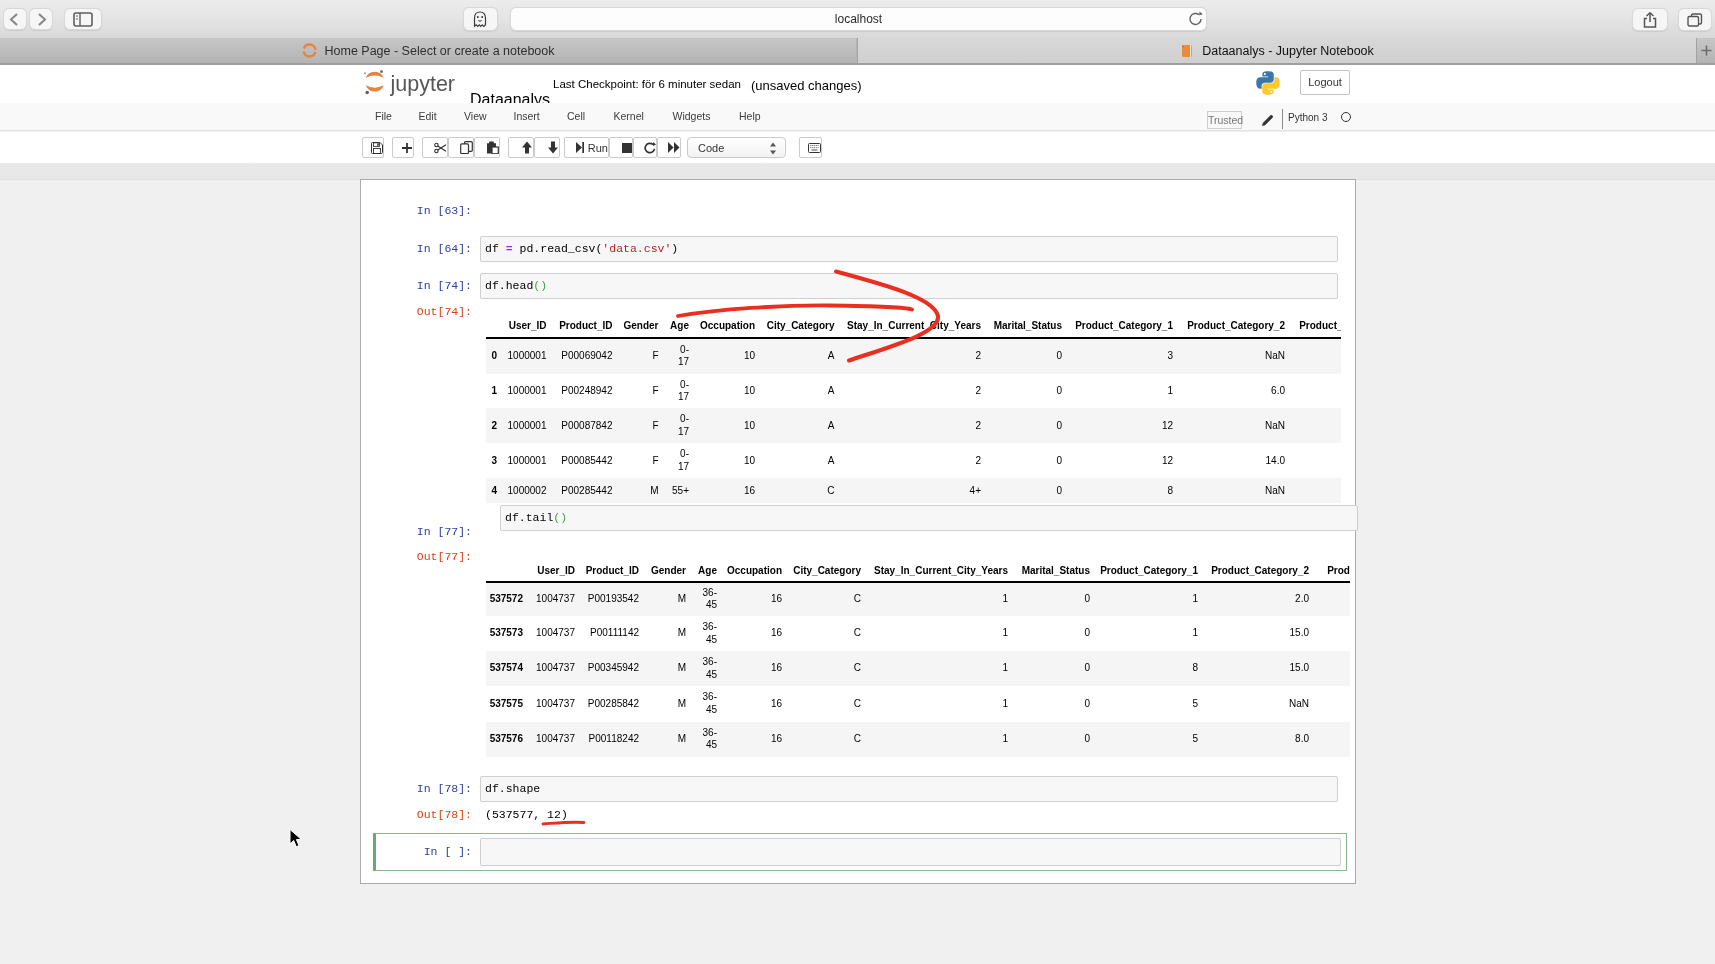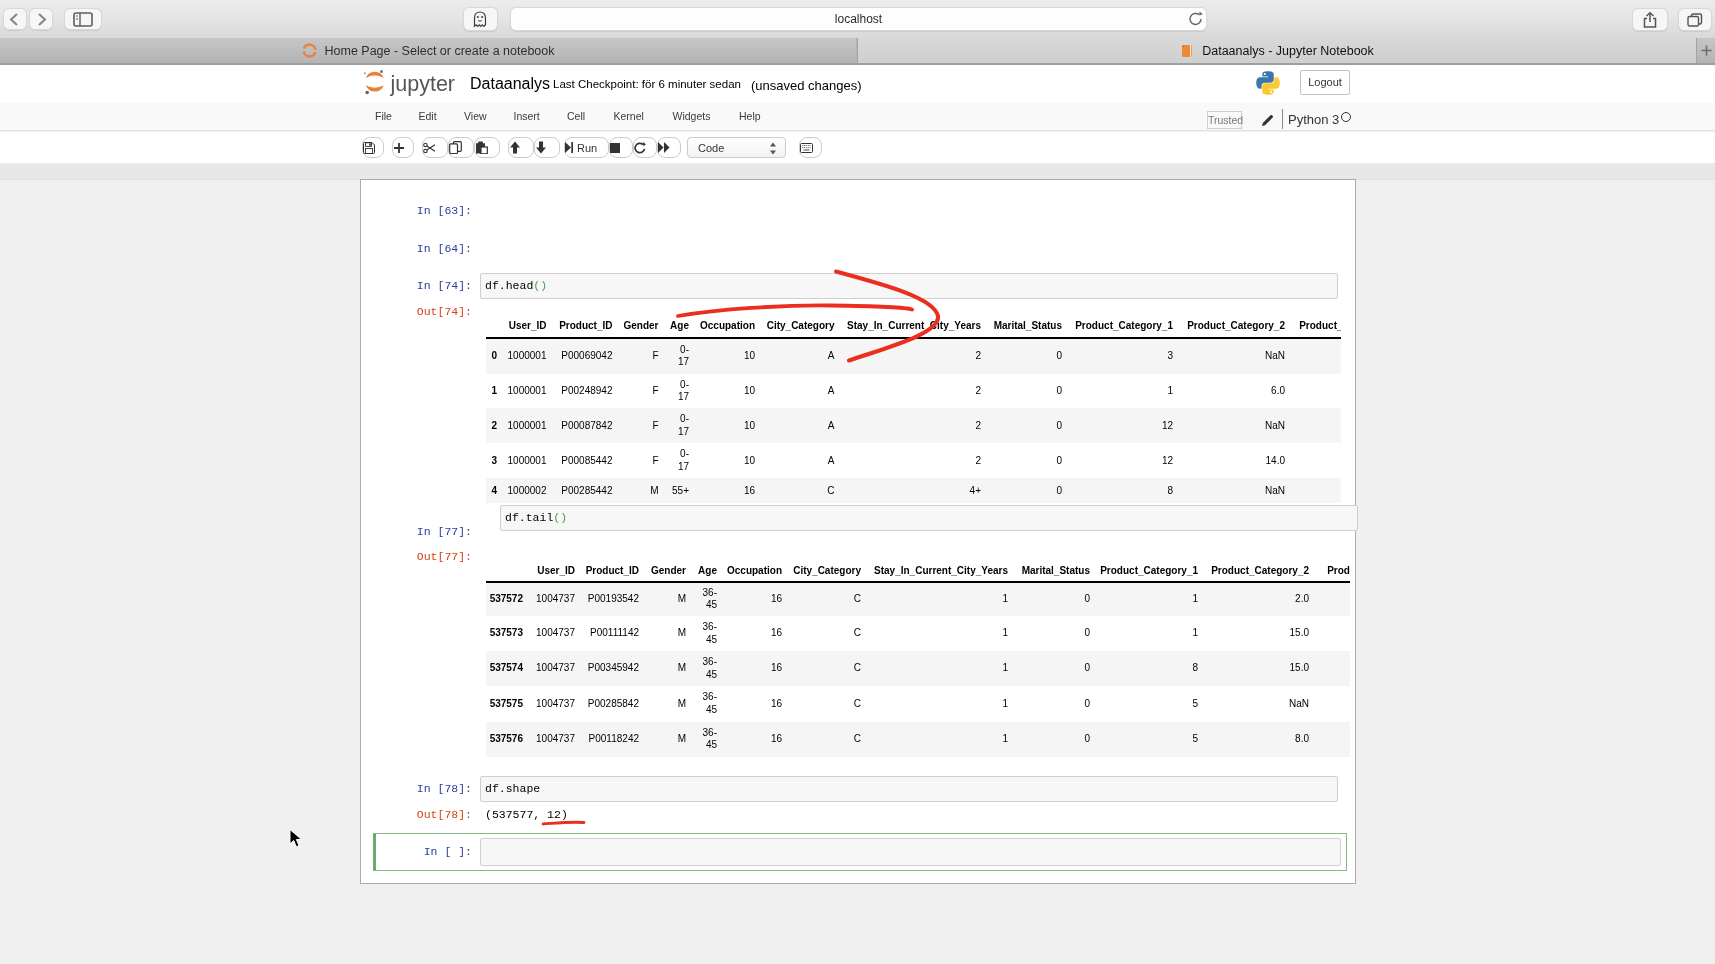--- a/index.html
+++ b/index.html
@@ -24,21 +24,21 @@
   
   #jpage { position:absolute; left:0; top:65px; width:1715px; height:899px; background:#f0f0f0; }
   #jheader { position:absolute; left:0; top:0; width:1715px; height:38px; background:#fff; }
   #jmenubar { position:absolute; left:0; top:38px; width:1715px; height:28px; background:#f9f9f9;
     border-bottom:1px solid #e2e2e2; }
   .mitem { position:absolute; top:7px; font-size:10.5px; color:#3b3b3b; }
   #jtoolbar { position:absolute; left:0; top:67px; width:1715px; height:31px; background:#fff; }
   #shadowband { position:absolute; left:0; top:98px; width:1715px; height:17px;
     background:linear-gradient(#e9e9e9, #e7e7e7); border-bottom:1px solid #e0e0e0; }
   .tbtn { position:absolute; top:5px; height:21px; background:#fff; border:1px solid #cbcbcb;
-    border-radius:8px; display:flex; align-items:center; justify-content:flex-start; color:#333; }
+    border-radius:2px; display:flex; align-items:center; justify-content:flex-end; color:#333; }
 
   
   #container { position:absolute; left:360px; top:114px; width:996px; height:705px;
     background:#fff; border:1px solid #ababab; }
   .prompt { position:absolute; left:0; width:111px; text-align:right;
     font-family:"Liberation Mono", monospace; font-size:11.5px; }
   .inp { color:#2d3f9e; }
   .outp { color:#d84315; }
   .ibox { position:absolute; left:118.5px; width:858.5px; height:26px;
     background:#f7f7f7; border:1px solid #cfcfcf; border-radius:2px;
@@ -130,21 +130,21 @@
   <div id="jheader">
 
     <svg class="abs" style="left:364px; top:0px;" width="95" height="32" viewBox="0 0 95 32">
       <path d="M1.8,13 A9.5,9.5 0 0 1 19.7,13 A18.6,18.6 0 0 0 1.8,13 Z" fill="#e8823e"></path>
       <path d="M1.8,20.3 A18.6,18.6 0 0 0 19.7,20.3 A9.5,9.5 0 0 1 1.8,20.3 Z" fill="#e8823e"></path>
       <circle cx="17.5" cy="6.4" r="1.5" fill="#767677"></circle>
       <circle cx="3.2" cy="27.5" r="1.8" fill="#616262"></circle>
       <circle cx="0.9" cy="8.2" r="1" fill="#989898"></circle>
       <text x="26.5" y="25.5" font-family="Liberation Sans, sans-serif" font-size="21.5" fill="#565656">jupyter</text>
     </svg>
-    <span class="abs" style="left:470px; top:10px; font-size:16px; color:#000;">Dataanalys</span>
+    <span class="abs" style="left:470px; top:26px; font-size:16px; color:#000;">Dataanalys</span>
     <span class="abs" style="left:553px; top:12.5px; font-size:11.5px; color:#000;">Last Checkpoint: för 6 minuter sedan</span>
     <span class="abs" style="left:751px; top:13px; font-size:13px; color:#000;">(unsaved changes)</span>
 
     <svg class="abs" style="left:1255px; top:5px;" width="26" height="26" viewBox="0 0 110 110">
       <path fill="#3b77a8" d="M54.9,4.9c-25.4,0-23.8,11-23.8,11l0,11.4h24.2v3.4H21.5c0,0-16.2-1.8-16.2,23.7 c0,25.6,14.2,24.7,14.2,24.7h8.5V67.9c0,0-0.5-14.2,13.9-14.2h24c0,0,13.5,0.2,13.5-13V18.9C79.4,18.9,81.4,4.9,54.9,4.9z M41.6,12.6c2.4,0,4.4,2,4.4,4.4s-2,4.4-4.4,4.4c-2.4,0-4.4-2-4.4-4.4S39.2,12.6,41.6,12.6z"></path>
       <path fill="#fcc82f" d="M55.1,105.1c25.4,0,23.8-11,23.8-11l0-11.4H54.7v-3.4h33.8c0,0,16.2,1.8,16.2-23.7 c0-25.6-14.2-24.7-14.2-24.7H82v11.2c0,0,0.5,14.2-13.9,14.2h-24c0,0-13.5-0.2-13.5,13v22.8C30.6,91.1,28.6,105.1,55.1,105.1z M68.4,97.4c-2.4,0-4.4-2-4.4-4.4s2-4.4,4.4-4.4c2.4,0,4.4,2,4.4,4.4S70.8,97.4,68.4,97.4z"></path>
     </svg>
     <div class="abs" style="left:1300px; top:5px; width:50px; height:25px; border:1px solid #c3c3c3; border-radius:2px; background:#fff; text-align:center; line-height:23px; font-size:11px; color:#333;">Logout</div>
   </div>
   <div id="jmenubar">
@@ -154,21 +154,21 @@
       <span class="mitem" style="left:513.5px;">Insert</span>
       <span class="mitem" style="left:567px;">Cell</span>
       <span class="mitem" style="left:613.5px;">Kernel</span>
       <span class="mitem" style="left:672.5px;">Widgets</span>
       <span class="mitem" style="left:739px;">Help</span>
     <div class="abs" style="left:1207px; top:8px; width:35px; height:18px; border:1px solid #cfcfcf; text-align:center; line-height:16px; font-size:10.5px; color:#777;">Trusted</div>
     <svg class="abs" style="left:1261px; top:11px;" width="13" height="13" viewBox="0 0 13 13">
         <path d="M1,12 L1.8,9 L9.5,1.3 Q10.3,0.5 11.1,1.3 L11.7,1.9 Q12.5,2.7 11.7,3.5 L4,11.2 Z" fill="#333"></path>
       </svg>
     <div class="abs" style="left:1282px; top:6px; width:1px; height:20px; background:#8a8a8a;"></div>
-    <span class="abs" style="left:1288px; top:9px; font-size:13px; color:#333;">Python 3</span>
+    <span class="abs" style="left:1288px; top:9px; font-size:10px; color:#333;">Python 3</span>
     <div class="abs" style="left:1341px; top:8.5px; width:10px; height:10px; border:1.6px solid #333; border-radius:50%;"></div>
   </div>
   <div id="jtoolbar">
 
     <div class="tbtn" style="left:362px; width:22px;">
         <svg width="12" height="12" viewBox="0 0 12 12">
           <path d="M0.5,1.5 Q0.5,0.5 1.5,0.5 L9,0.5 L11.5,3 L11.5,10.5 Q11.5,11.5 10.5,11.5 L1.5,11.5 Q0.5,11.5 0.5,10.5 Z" fill="none" stroke="#333" stroke-width="1"></path>
           <rect x="2.5" y="0.8" width="6" height="3.6" fill="none" stroke="#333" stroke-width="0.9"></rect>
           <rect x="6.2" y="1.4" width="1.6" height="2.3" fill="#333"></rect>
           <rect x="2.5" y="6.5" width="7" height="5" fill="none" stroke="#333" stroke-width="0.9"></rect>
@@ -248,20 +248,21 @@
           <path d="M2.3,2.5 h1 M4.3,2.5 h1 M6.3,2.5 h1 M8.3,2.5 h1 M10.3,2.5 h0.5 M2.3,4.6 h1 M4.3,4.6 h1 M6.3,4.6 h1 M8.3,4.6 h1 M10.3,4.6 h0.5 M3.5,7 h6" stroke="#333" stroke-width="0.9"></path>
         </svg>
       </div>
   </div>
   <div id="shadowband"></div>
   <div id="container">
 
     <div class="prompt inp" style="top:24px;">In [63]:</div>
 
     <div class="prompt inp" style="top:61.5px;">In [64]:</div>
+    <div class="ibox" style="top:55.5px;">df <span class="op">=</span> pd.read_csv(<span class="str">'data.csv'</span>)</div>
 
     <div class="prompt inp" style="top:99px;">In [74]:</div>
     <div class="ibox" style="top:93px;">df.head<span class="pa">()</span></div>
 
     <div class="prompt outp" style="top:124.5px;">Out[74]:</div>
     <div class="tblwrap" style="left:124.5px; top:135px; width:855px; height:191px;">
       <table class="df" id="t1" style="width:910.5px;">
         <colgroup>
             <col style="width:11.5px">
             <col style="width:49.5px">

